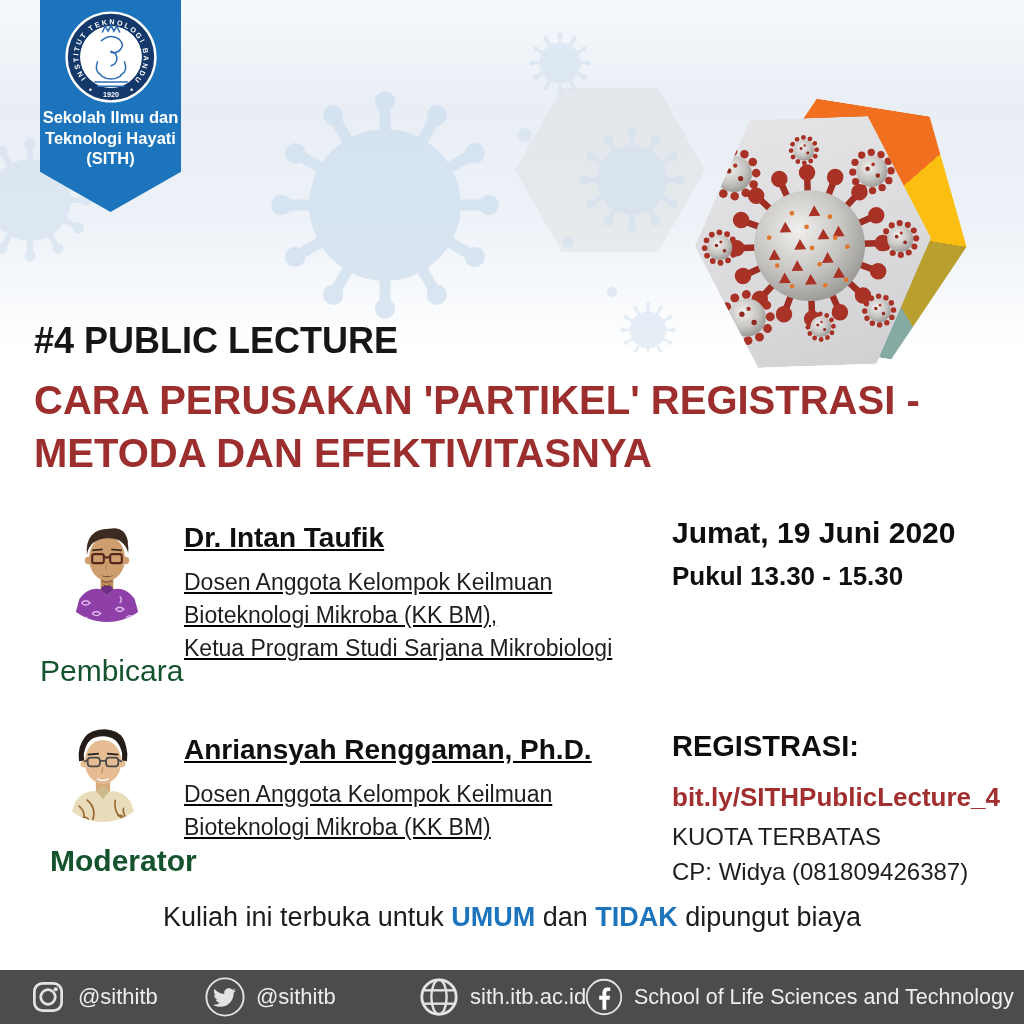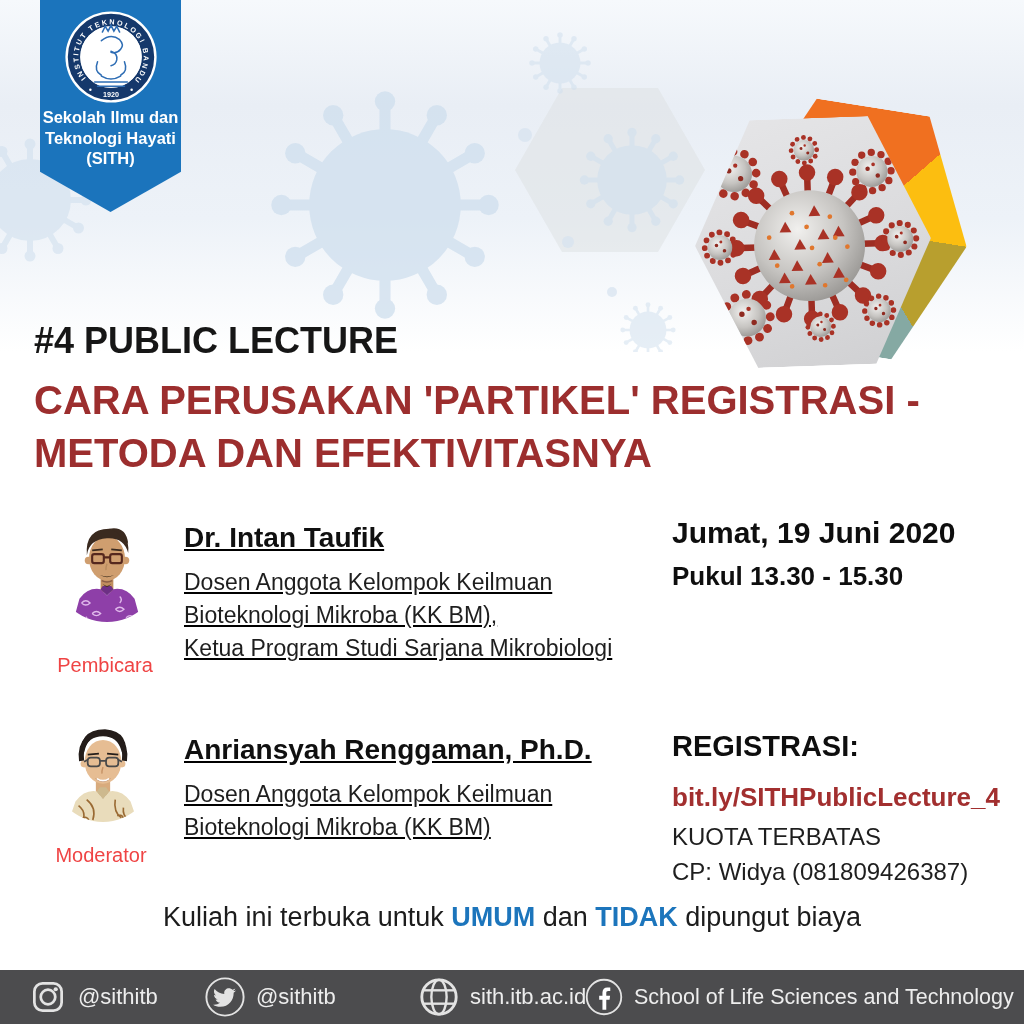--- a/index.html
+++ b/index.html
@@ -31,21 +31,21 @@
     background:conic-gradient(from -40deg at 50% 50%,
       #f07020 0deg 80deg,#fcbe10 80deg 130deg,#b89f2e 130deg 180deg,
       #85a9a3 180deg 260deg,#8a6f88 260deg 310deg,#f07020 310deg 360deg);}
   .hex-front{position:absolute;left:40px;top:20px;width:236px;height:248px;transform:rotate(-2deg);
     background:linear-gradient(160deg,#e6e6e8 0%,#dadadc 60%,#cfcfd1 100%);}
 
   
   .kicker{left:34px;top:320px;font-size:36px;font-weight:bold;color:#161616;}
   .title{left:34px;top:374px;font-size:40px;font-weight:bold;color:#9c2e2e;line-height:53px;width:940px;}
   .photo{position:absolute;width:106px;height:106px;border-radius:50%;overflow:hidden;background:#fff;}
-  .role{position:absolute;width:130px;text-align:center;font-size:20px;color:#ef4444;}
+  .role{position:absolute;width:130px;text-align:center;font-size:30px;color:#14532d;}
   .person{position:absolute;left:184px;width:470px;text-decoration:underline;}
   .pname{font-size:28px;font-weight:bold;color:#101010;margin-bottom:12px;}
   .pdesc{font-size:23px;color:#1e1e1e;line-height:33px;}
   .schedule{position:absolute;left:672px;top:516px;color:#0e0e0e;}
   .sdate{font-size:30px;font-weight:bold;margin-bottom:11px;}
   .stime{font-size:26px;font-weight:bold;}
   .registration{position:absolute;left:672px;top:730px;}
   .rhead{font-size:29px;font-weight:bold;color:#0e0e0e;margin-bottom:19px;}
   .rlink{font-size:26px;font-weight:bold;color:#a22f2f;margin-bottom:10px;cursor:pointer;}
   .rquota{font-size:24px;color:#1e1e1e;margin-bottom:7px;}
@@ -326,21 +326,21 @@
         <rect x="53" y="37" width="12" height="8.5" rx="3"></rect>
         <line x1="47" y1="40" x2="53" y2="40"></line>
         <line x1="35" y1="39" x2="31.5" y2="41"></line>
           <line x1="65" y1="39" x2="68.5" y2="41"></line>
       </g>
       <path d="M50,46 q-1.5,4.5 -1,6.5" stroke="#c69264" stroke-width="1.4" fill="none"></path>
       <path d="M42,57 Q50,64 58,57 Q50,61 42,57 Z" fill="#9c6b4f"></path>
       <path d="M44,57.5 Q50,61.5 56,57.5" stroke="#ffffff" stroke-width="1.6" fill="none"></path>
     </svg>
   </div>
-  <div class="role" style="left:36px;top:844px;">Moderator</div>
+  <div class="role" style="left:50px;top:844px;font-weight:bold;">Moderator</div>
   <div class="person" style="top:734px;">
     <div class="pname">Anriansyah Renggaman, Ph.D.</div>
     <div class="pdesc">
       <div>Dosen Anggota Kelompok Keilmuan</div>
       <div>Bioteknologi Mikroba (KK BM)</div>
     </div>
   </div>
 
   <div class="registration">
     <div class="rhead">REGISTRASI:</div>

